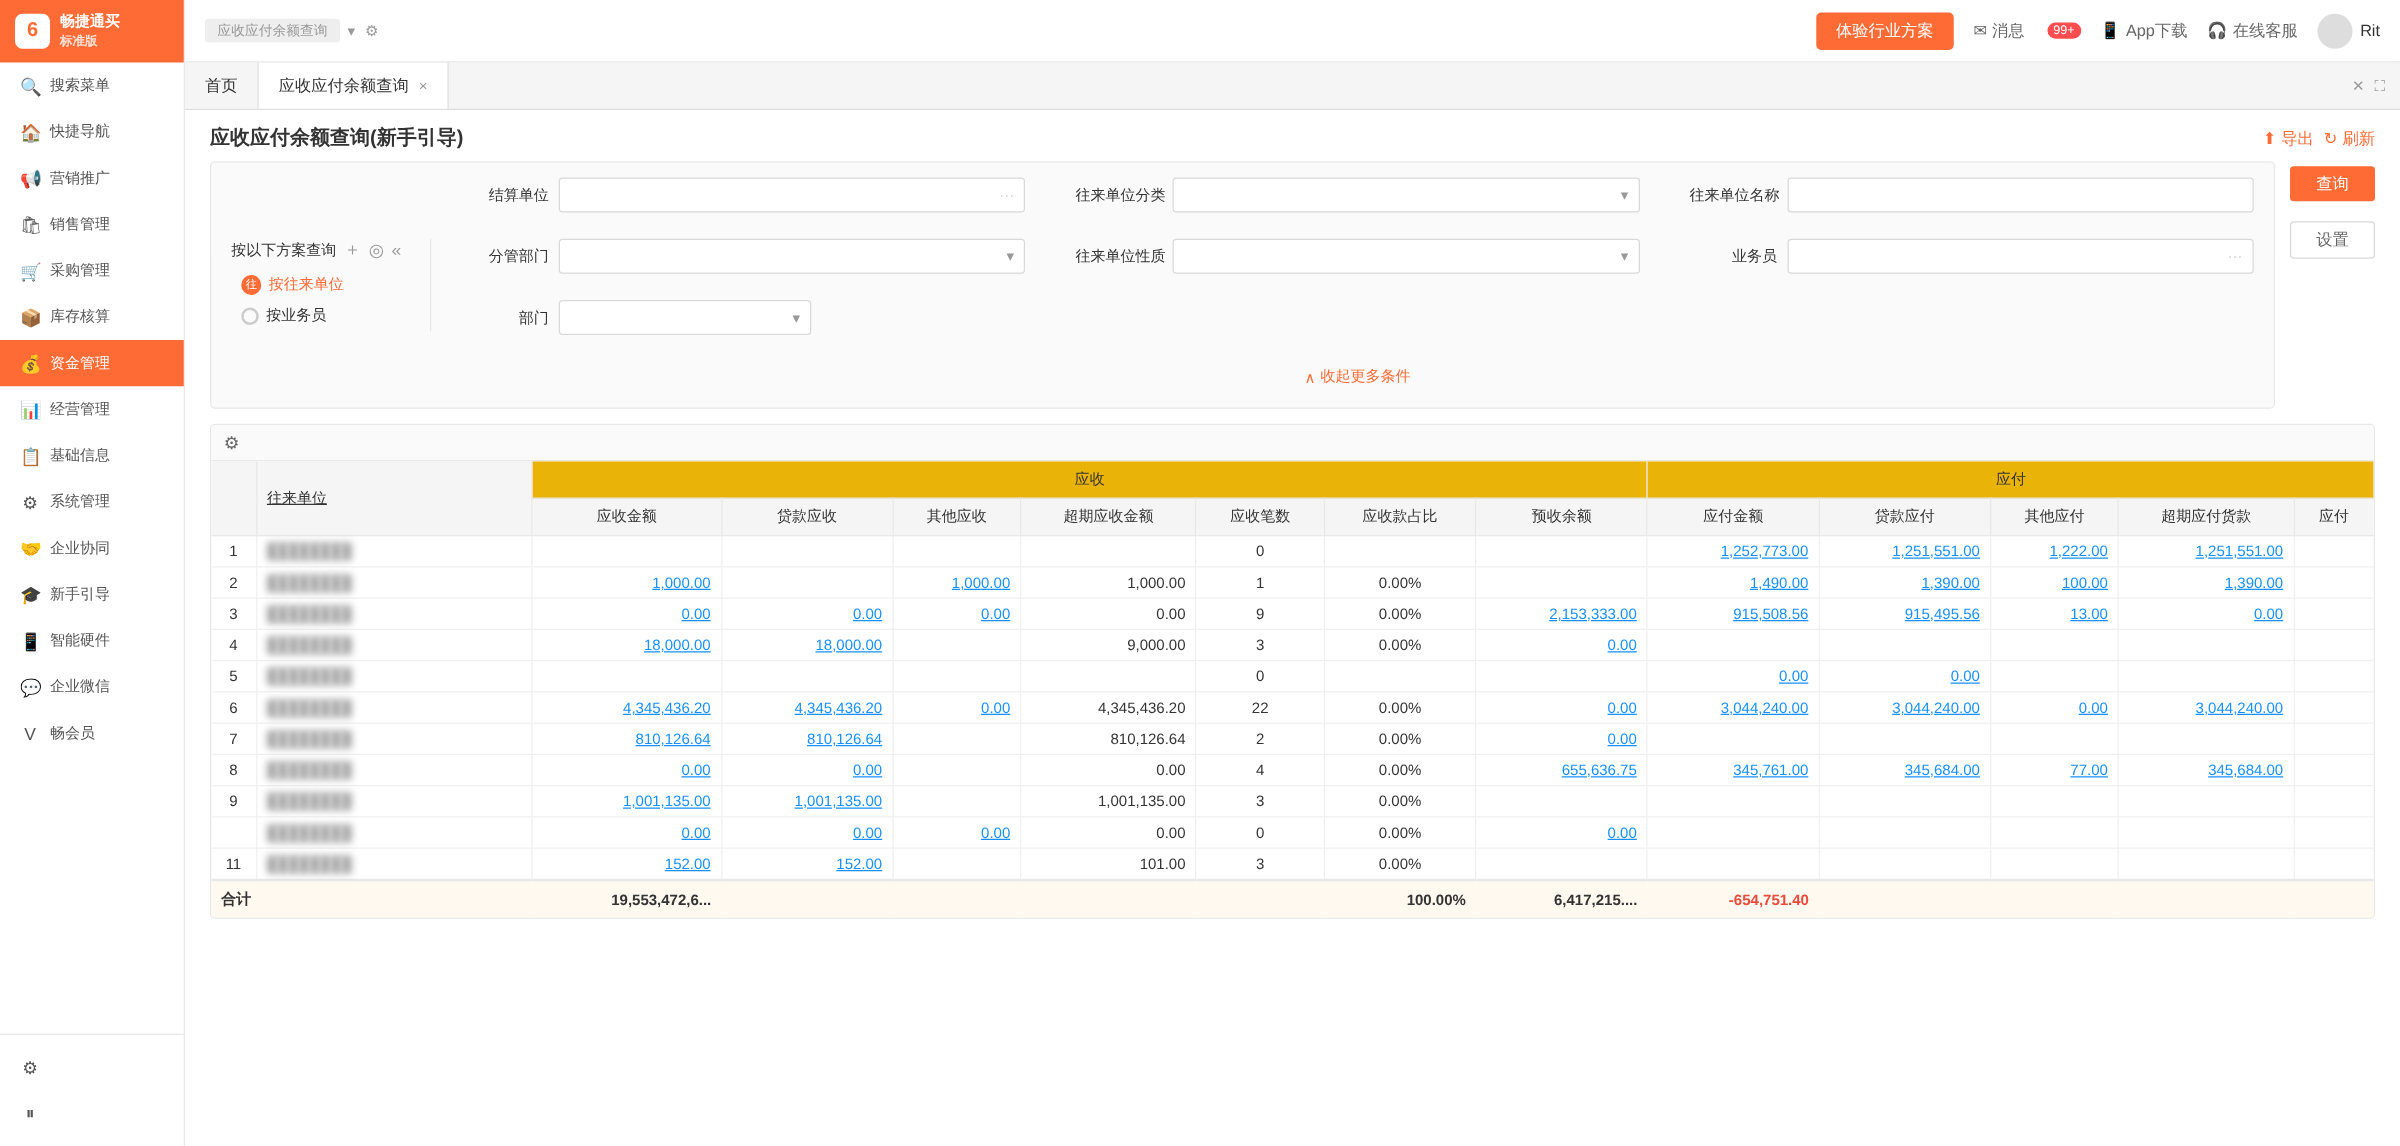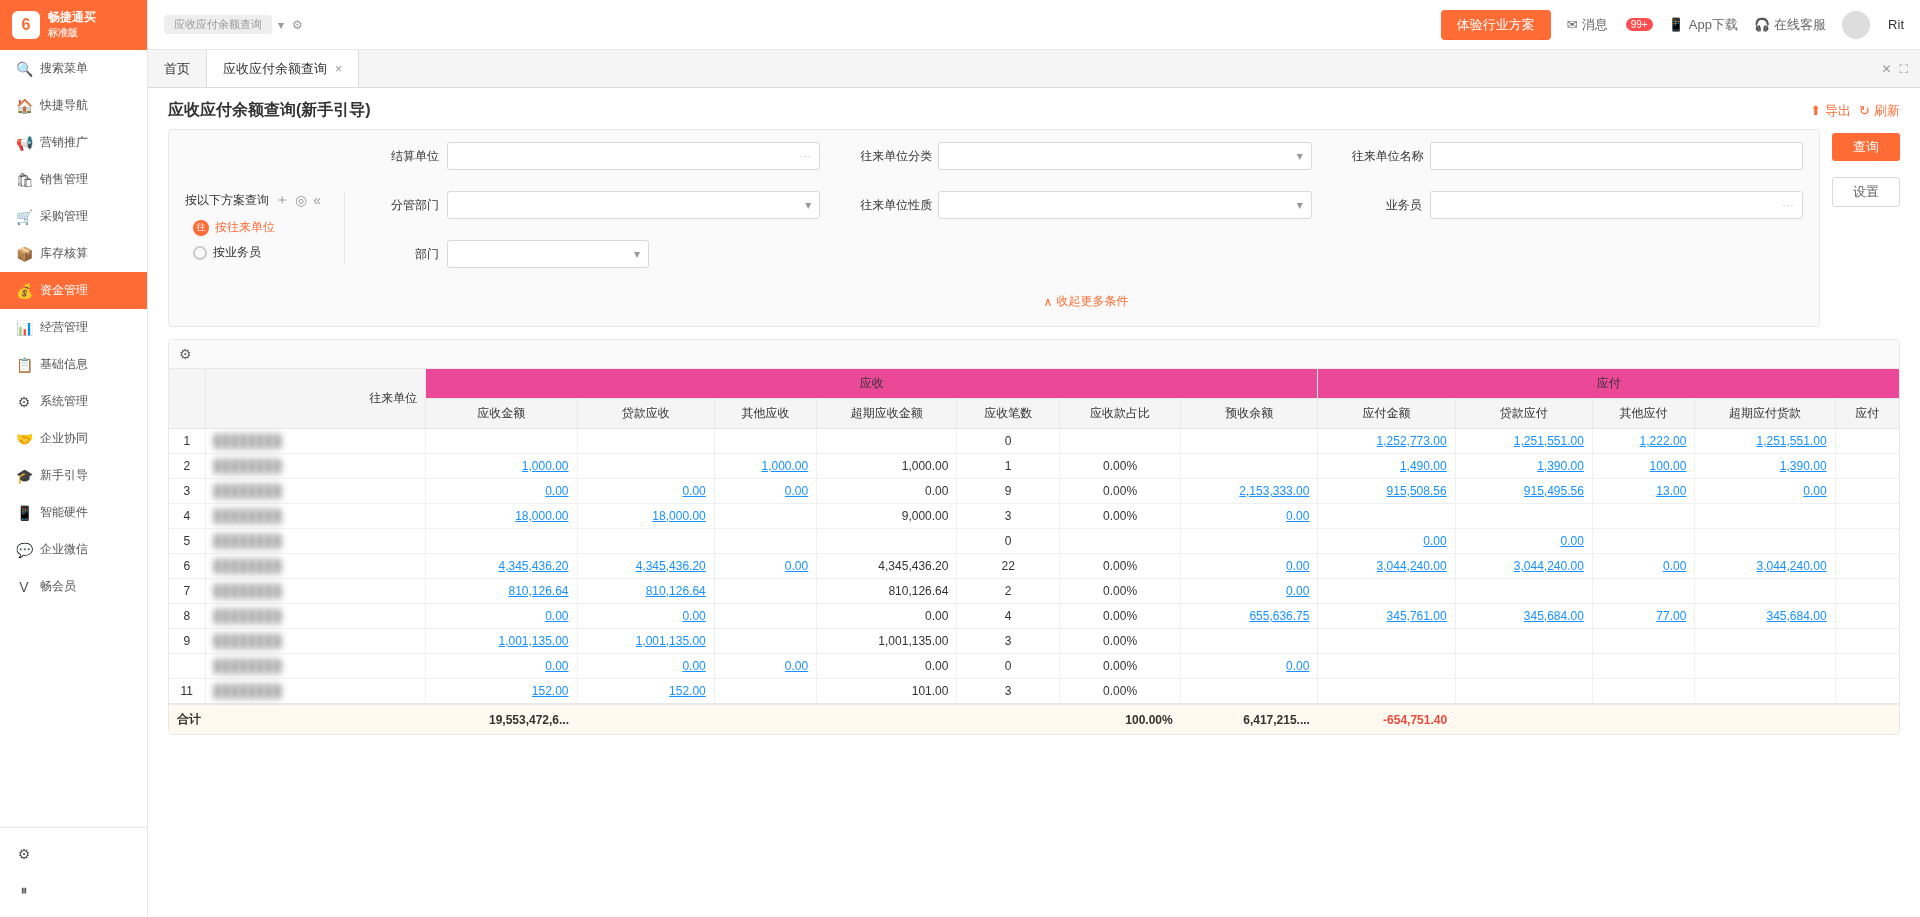--- a/index.html
+++ b/index.html
@@ -176,29 +176,29 @@
 
     
     tfoot td {
       background: #fff9f0; border-top: 2px solid #e8e8e8;
       padding: 6px 8px; font-weight: 600; text-align: right; white-space: nowrap;
     }
     tfoot td.text-left { text-align: left; }
 
     
     .th-group {
-      background: #ec4899; text-align: center; border-bottom: 1px solid #e8e8e8;
+      background: #eab308; text-align: center; border-bottom: 1px solid #e8e8e8;
       border-right: 1px solid #e8e8e8; font-weight: 500; color: #333;
     }
 
     
     .main-content::-webkit-scrollbar { width: 6px; }
     .main-content::-webkit-scrollbar-thumb { background: #ddd; border-radius: 3px; }
 
-    .header-right-user { display: flex; align-items: center; gap: 18px; color: #333; font-size: 13px; }
+    .header-right-user { display: flex; align-items: center; gap: 6px; color: #333; font-size: 13px; }
 
     .filter-left-panel {
       width: 160px; flex-shrink: 0; border-right: 1px solid #e8e8e8; padding-right: 28px; margin-right: 12px;
     }
   </style>
 </head>
 <body>
 
 <div class="sidebar">
   <div class="sidebar-logo">
@@ -435,21 +435,21 @@
 
   <div class="table-container">
     <div class="table-toolbar">
       <span class="settings-icon">⚙</span>
     </div>
     <div style="overflow-x:auto;">
       <table>
         <thead>
           <tr>
             <th rowspan="2" style="width:36px;"></th>
-            <th rowspan="2" style="min-width:140px;text-align:right;">往来单位</th>
+            <th rowspan="2" style="min-width:140px;text-align:left;text-decoration:underline;">往来单位</th>
             <th colspan="7" class="th-group">应收</th>
             <th colspan="5" class="th-group">应付</th>
           </tr>
           <tr>
             <th>应收金额</th>
             <th>贷款应收</th>
             <th>其他应收</th>
             <th>超期应收金额</th>
             <th>应收笔数</th>
             <th>应收款占比</th>

